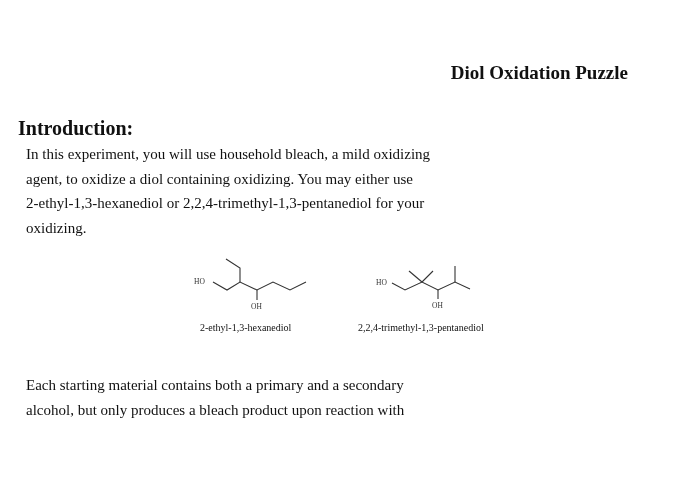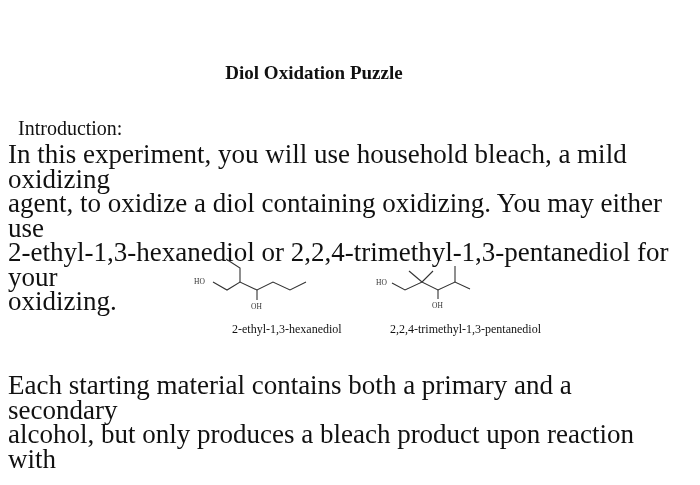--- a/index.html
+++ b/index.html
@@ -1,24 +1,24 @@
 <!DOCTYPE html>
 <html><head>
   <meta charset="utf-8">
   <style>
     html, body { margin: 0; padding: 0; background: #ffffff; }
     body { width: 700px; height: 485px; position: relative; overflow: hidden;
            font-family: "Liberation Serif", "DejaVu Serif", serif; color: #111; }
-    .title { position: absolute; left: 0; width: 628px; top: 62px; text-align: center;
+    .title { position: absolute; left: 0; width: 628px; top: 62px; text-align: right;
              font-weight: bold; font-size: 19px; }
-    .intro-heading { position: absolute; left: 18px; top: 117px; font-weight: normal; font-size: 20px; }
-    .para { position: absolute; left: 8px; font-size: 27px; line-height: 24.5px; margin: 0; }
+    .intro-heading { position: absolute; left: 18px; top: 117px; font-weight: bold; font-size: 20px; }
+    .para { position: absolute; left: 26px; font-size: 15px; line-height: 24.5px; margin: 0; }
     .para1 { top: 142px; width: 670px; }
     .para2 { top: 373px; width: 670px; }
-    .mol-label { position: absolute; font-size: 12px; white-space: nowrap; margin-left: 32px; }
+    .mol-label { position: absolute; font-size: 10px; white-space: nowrap; }
   </style>
 </head>
 <body>
 
 <div>
   <div class="title">Diol Oxidation Puzzle</div>
 
   <div class="intro-heading">Introduction:</div>
 
   <div class="para para1">

